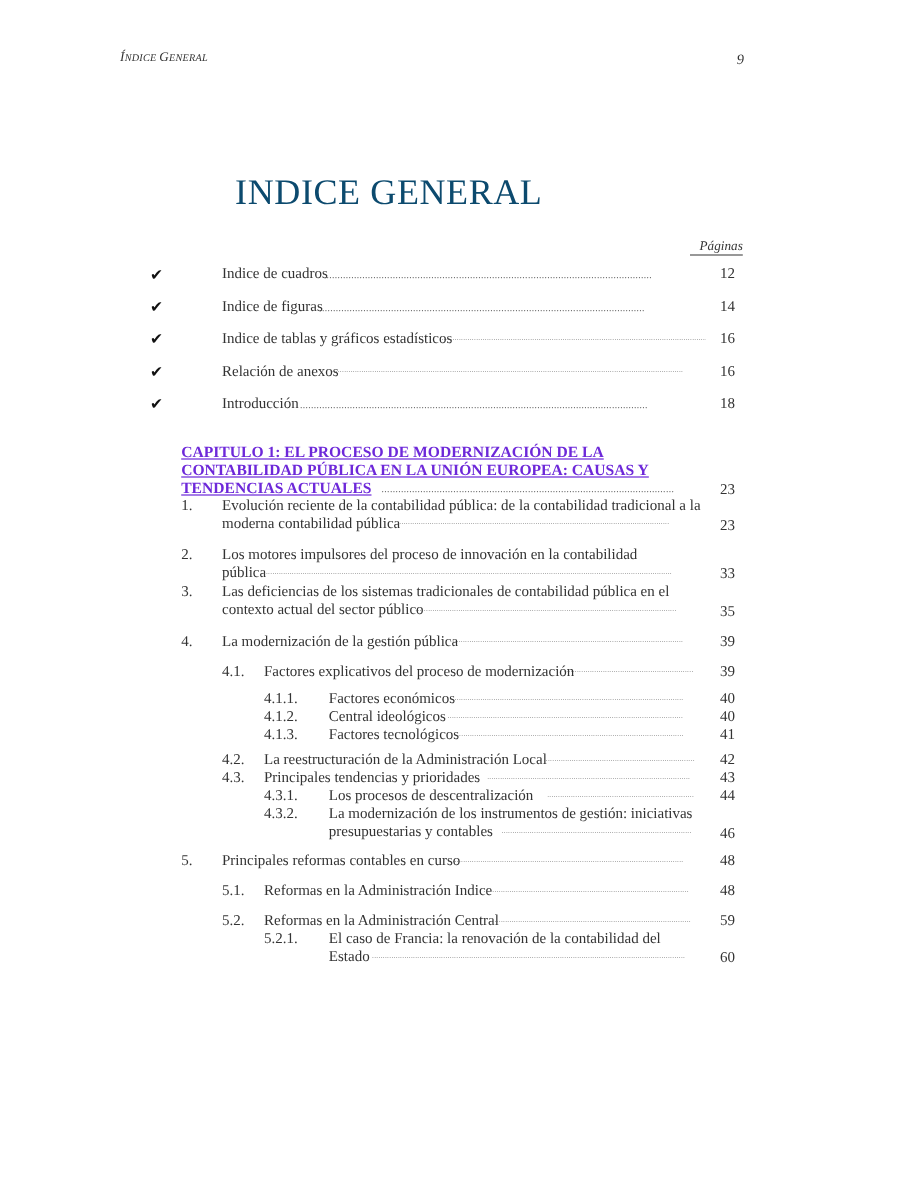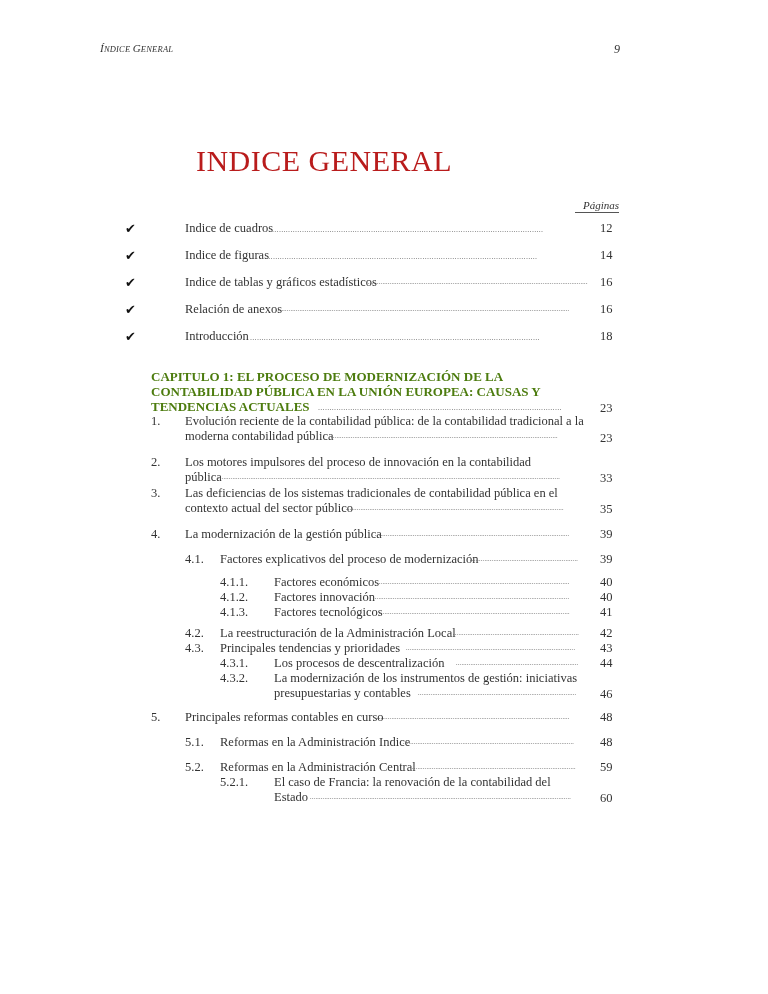--- a/index.html
+++ b/index.html
@@ -1,29 +1,29 @@
 <!DOCTYPE html>
 <html><head>
 <meta charset="utf-8">
 <style>
   html, body { margin:0; padding:0; background:#ffffff; }
   body { width:768px; height:994px; position:relative; overflow:hidden;
          font-family:"Liberation Serif","DejaVu Serif",serif; color:#2a2a2a; }
   .hdr-left { position:absolute; left:100px; top:42px; font-size:11px; letter-spacing:0.2px; color:#333;font-style:italic; }
   .hdr-left .sc { font-size:8.5px; }
   .hdr-right { position:absolute; left:614px; top:42px; font-size:12px; font-style:italic; color:#333; }
-  .title { position:absolute; left:0; width:648px; top:144px; text-align:center; font-size:30px; letter-spacing:0.5px; color:#b91c1c; }
+  .title { position:absolute; left:0; width:648px; top:144px; text-align:center; font-size:30px; letter-spacing:0.5px; color:#0c4a6e; }
   .paginas { position:absolute; left:575px; top:199px; width:44px; text-align:right; font-size:11px; font-style:italic; color:#333;
              border-bottom:1.5px solid #555; padding-bottom:1px; }
   .row { position:absolute; font-size:12.5px; line-height:15px; color:#333; }
   .text { position:absolute; white-space:nowrap; }
   .lead { position:absolute; overflow:hidden; white-space:nowrap; color:#555; font-size:8px; letter-spacing:0.3px; }
   .page { position:absolute; left:600px; width:20px; text-align:left; font-size:12.5px; color:#333; }
   .check { position:absolute; left:125px; font-size:13px; color:#111; }
-  .chap { position:absolute; left:151px; width:440px; font-weight:bold; font-size:13px; line-height:15px; color:#4d7c0f; }
+  .chap { position:absolute; left:151px; width:440px; font-weight:bold; font-size:13px; line-height:15px; color:#6d28d9;text-decoration:underline; }
   .num { position:absolute; font-size:12.5px; color:#333; }
 </style>
 </head>
 <body>
 
 <div class="hdr-left">
   <span>Í</span><span class="sc">NDICE </span><span>G</span><span class="sc">ENERAL</span>
 </div>
 <div class="hdr-right">9</div>
 
@@ -95,21 +95,21 @@
   <span class="text row" style="left:220px;top:552px">Factores explicativos del proceso de modernización</span>
   <span class="lead" style="left:470px;top:556px;width:118px;font-size:6px">............................................................</span>
   <span class="page" style="top:552px">39</span>
 
   <span class="num" style="left:220px;top:575px">4.1.1.</span>
   <span class="text row" style="left:274px;top:575px">Factores económicos</span>
   <span class="lead" style="left:377px;top:579px;width:211px;font-size:6px">...........................................................................................................</span>
   <span class="page" style="top:575px">40</span>
 
   <span class="num" style="left:220px;top:590px">4.1.2.</span>
-  <span class="text row" style="left:274px;top:590px">Factores innovación</span>
+  <span class="text row" style="left:274px;top:590px">Central ideológicos</span>
   <span class="lead" style="left:373px;top:594px;width:215px;font-size:6px">.............................................................................................................</span>
   <span class="page" style="top:590px">40</span>
 
   <span class="num" style="left:220px;top:605px">4.1.3.</span>
   <span class="text row" style="left:274px;top:605px">Factores tecnológicos</span>
   <span class="lead" style="left:379px;top:609px;width:209px;font-size:6px">..........................................................................................................</span>
   <span class="page" style="top:605px">41</span>
 
   <span class="num" style="left:185px;top:626px">4.2.</span>
   <span class="text row" style="left:220px;top:626px">La reestructuración de la Administración Local</span>

